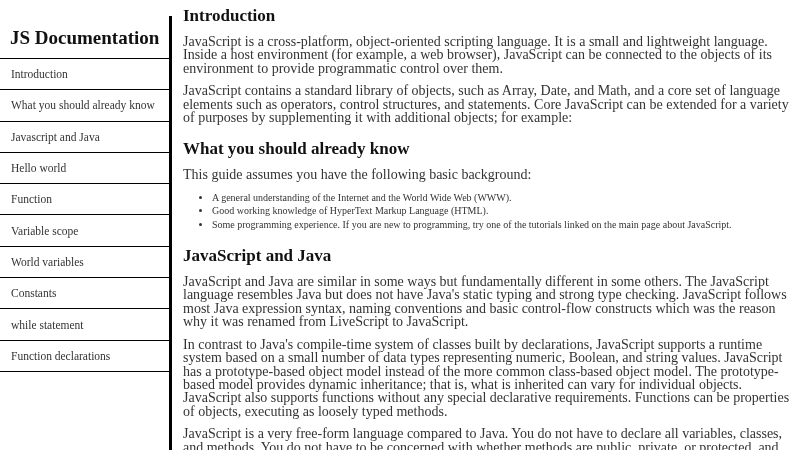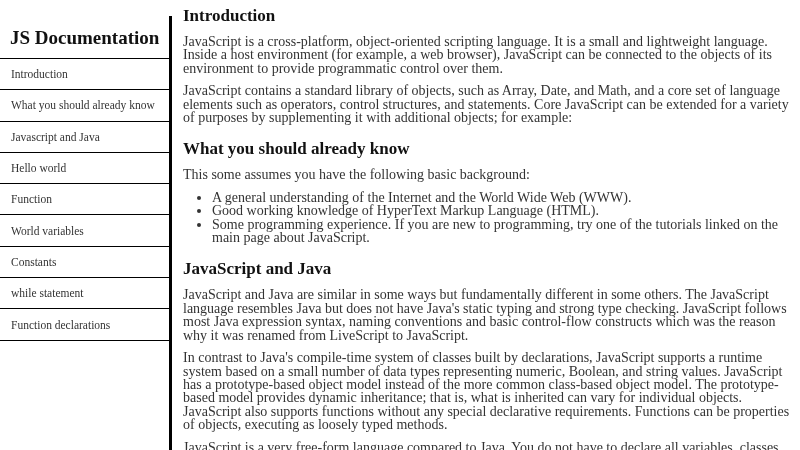--- a/index.html
+++ b/index.html
@@ -58,52 +58,53 @@
   #main p {
     font-size: 14px;
     line-height: 13.4px;
     margin: 9px 0;
   }
   #main ul {
     margin: 9px 0 10px 0;
     padding-left: 29px;
   }
   #main li {
-    font-size: 14px;
+    font-size: 10px;
     line-height: 13.4px;
   }
 </style>
 </head>
 <body>
 
 <nav id="sidebar">
   <header>
     <h1>JS Documentation</h1>
   </header>
   <a class="nav-item">Introduction</a>
   <a class="nav-item">What you should already know</a>
   <a class="nav-item">Javascript and Java</a>
   <a class="nav-item">Hello world</a>
   <a class="nav-item">Function</a>
+  <a class="nav-item">Variable scope</a>
   <a class="nav-item">World variables</a>
   <a class="nav-item">Constants</a>
   <a class="nav-item">while statement</a>
   <a class="nav-item">Function declarations</a>
 </nav>
 
 <main id="main">
   <section>
     <h2>Introduction</h2>
     <p>JavaScript is a cross-platform, object-oriented scripting language. It is a small and lightweight language. Inside a host environment (for example, a web browser), JavaScript can be connected to the objects of its environment to provide programmatic control over them.</p>
     <p>JavaScript contains a standard library of objects, such as Array, Date, and Math, and a core set of language elements such as operators, control structures, and statements. Core JavaScript can be extended for a variety of purposes by supplementing it with additional objects; for example:</p>
   </section>
 
   <section>
     <h2>What you should already know</h2>
-    <p>This some assumes you have the following basic background:</p>
+    <p>This guide assumes you have the following basic background:</p>
     <ul>
       <li>A general understanding of the Internet and the World Wide Web (WWW).</li>
       <li>Good working knowledge of HyperText Markup Language (HTML).</li>
       <li>Some programming experience. If you are new to programming, try one of the tutorials linked on the main page about JavaScript.</li>
     </ul>
   </section>
 
   <section>
     <h2>JavaScript and Java</h2>
     <p>JavaScript and Java are similar in some ways but fundamentally different in some others. The JavaScript language resembles Java but does not have Java's static typing and strong type checking. JavaScript follows most Java expression syntax, naming conventions and basic control-flow constructs which was the reason why it was renamed from LiveScript to JavaScript.</p>

